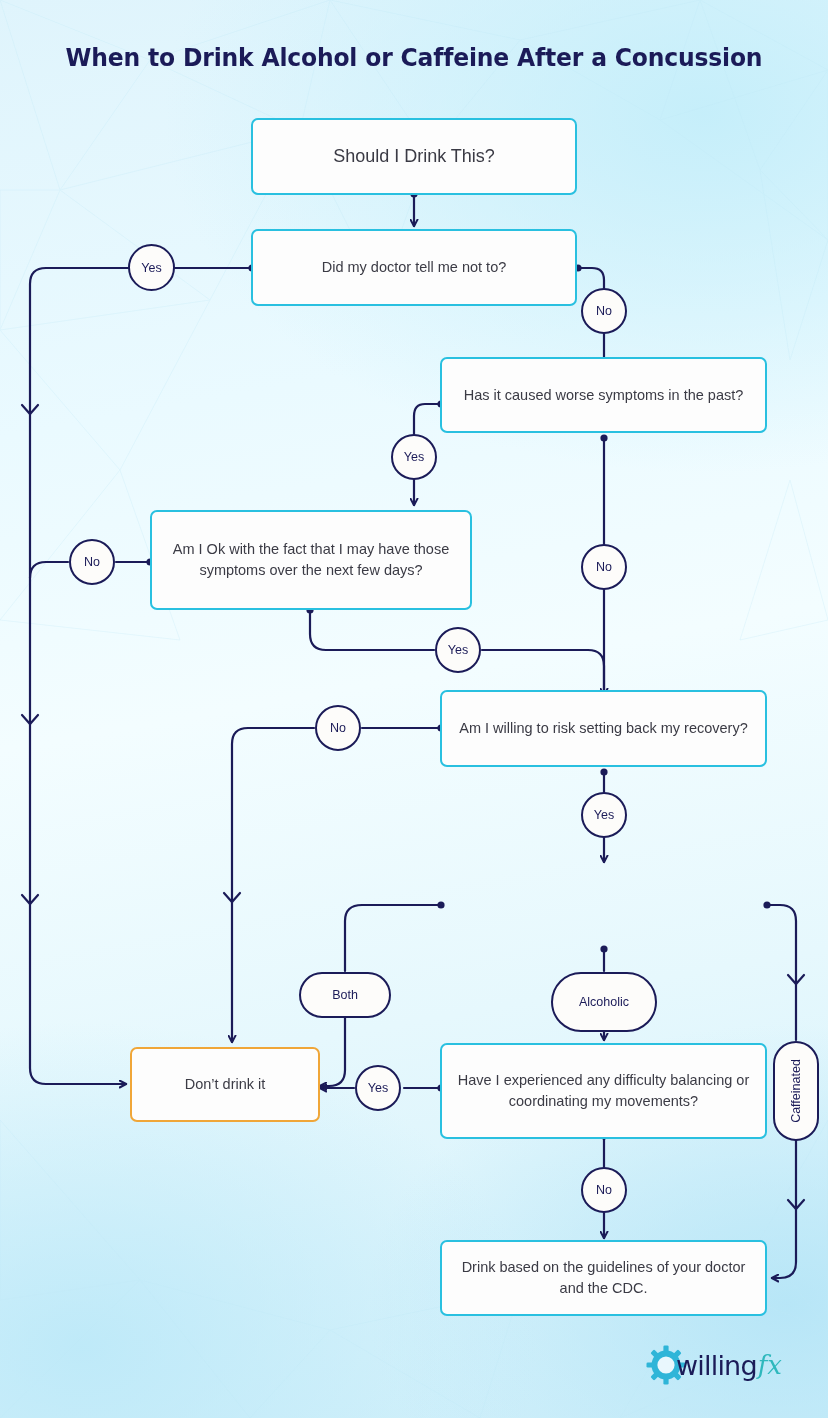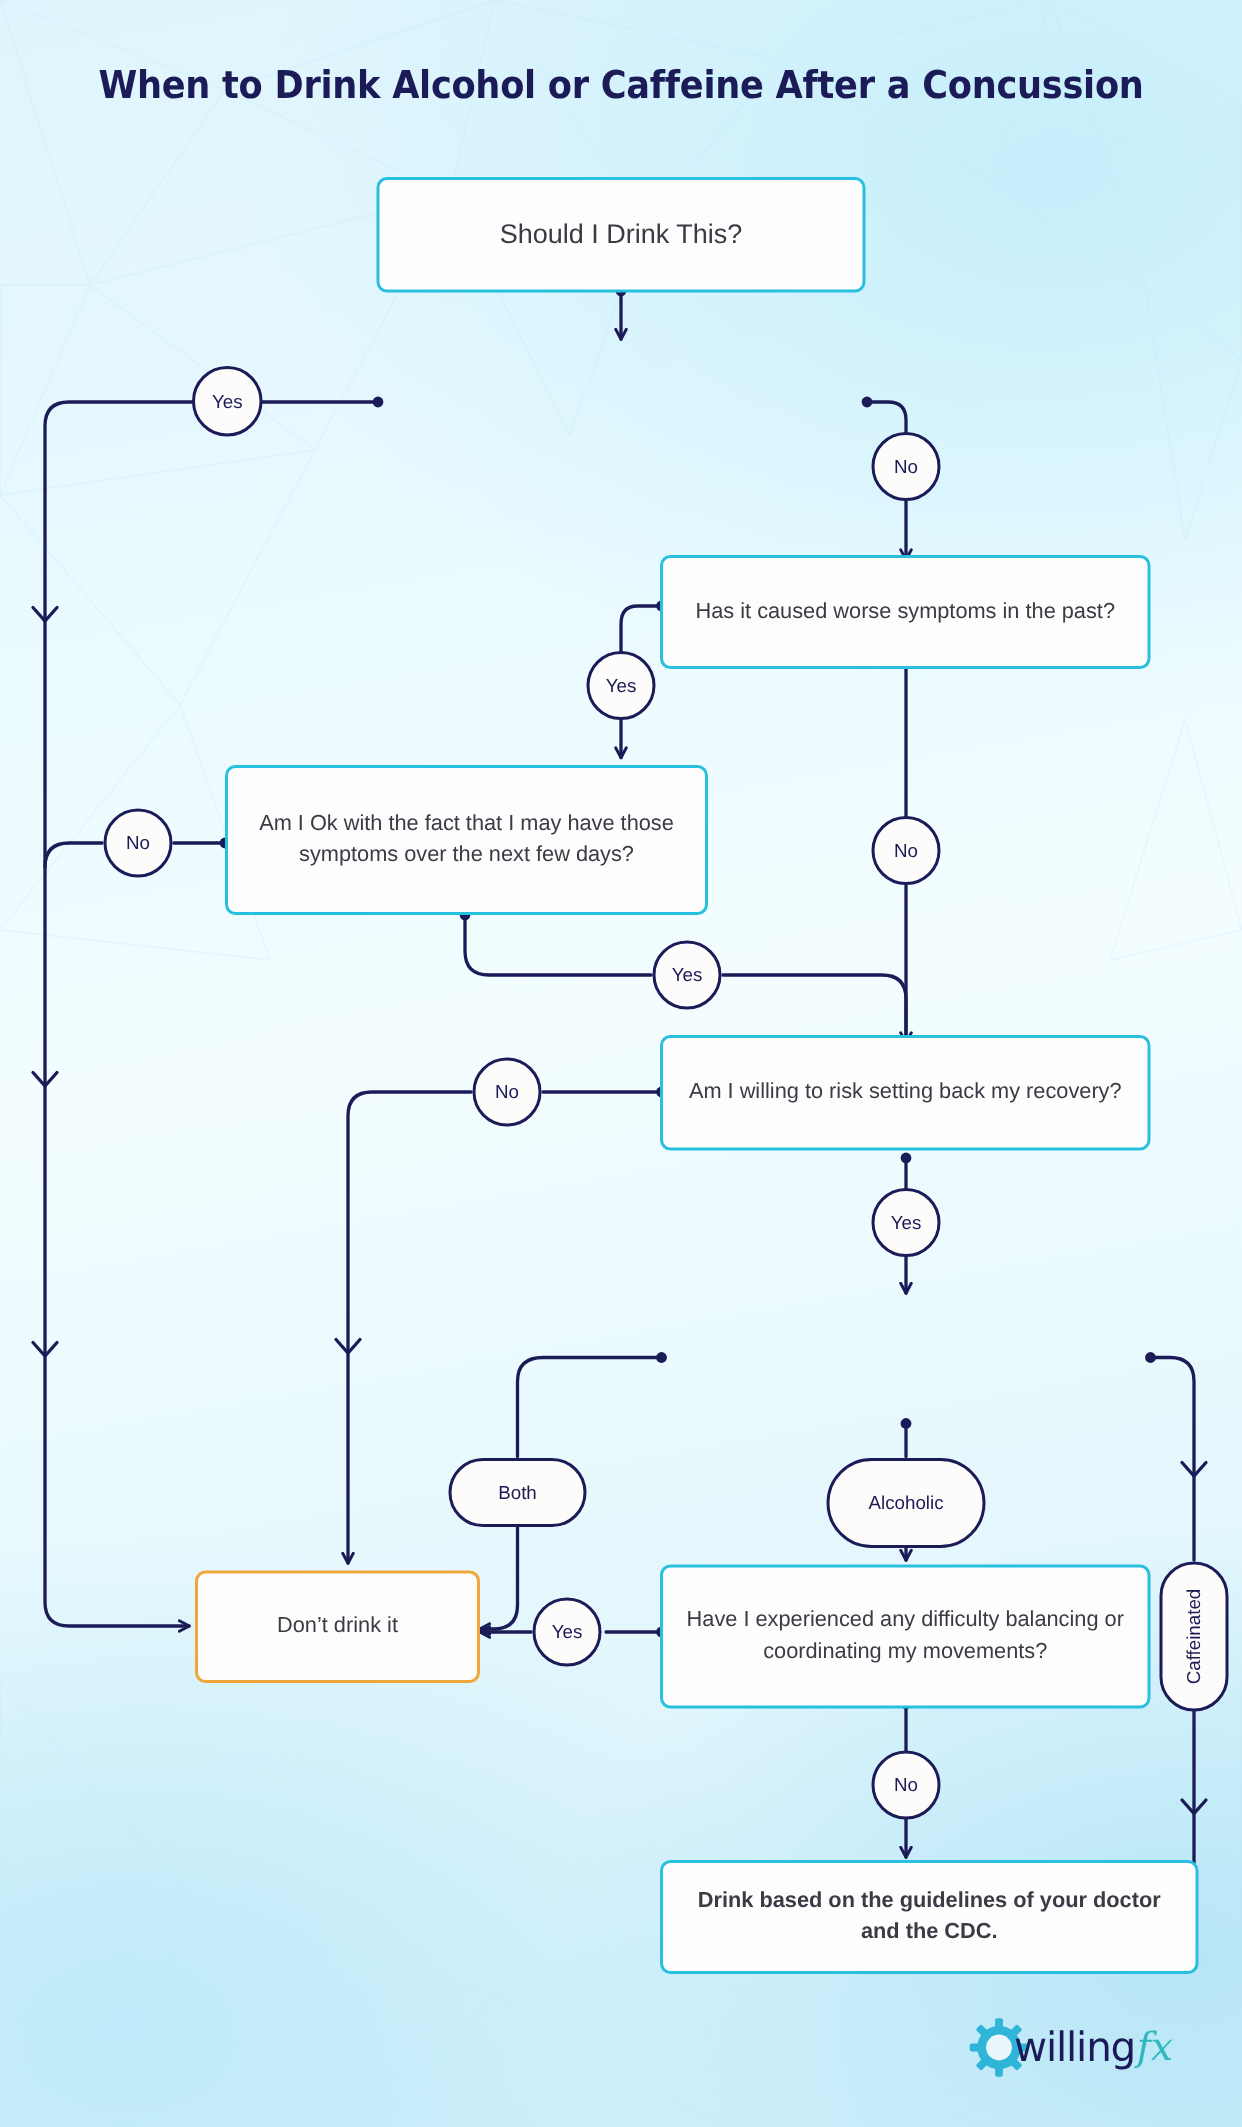--- a/index.html
+++ b/index.html
@@ -222,33 +222,34 @@
       <path d="M354,1088 L320,1088" marker-end="url(#arw)"></path>
 
       <path d="M604,1136 L604,1167"></path>
       <circle cx="604" cy="1136" r="3.6" fill="#1b1b58" stroke="none"></circle>
       <path d="M604,1213 L604,1238" marker-end="url(#arw)"></path>
     </g>
   </svg>
 
   <div class="node start" style="left:251px; top:118px; width:326px; height:77px;">Should I Drink This?</div>
 
-
-  <div class="node" style="left:440px; top:370px; width:327px; height:76px;">Has it caused worse symptoms in the past?</div>
+  <div class="node" style="left:251px; top:229px; width:326px; height:77px;">Did my doctor tell me not to?</div>
+
+  <div class="node" style="left:440px; top:357px; width:327px; height:76px;">Has it caused worse symptoms in the past?</div>
 
   <div class="node" style="left:150px; top:510px; width:322px; height:100px;">Am I Ok with the fact that I may have those symptoms over the next few days?</div>
 
   <div class="node" style="left:440px; top:690px; width:327px; height:77px;">Am I willing to risk setting back my recovery?</div>
 
 
   <div class="node warn" style="left:130px; top:1047px; width:190px; height:75px;">Don’t drink it</div>
 
   <div class="node" style="left:440px; top:1043px; width:327px; height:96px;">Have I experienced any difficulty balancing or coordinating my movements?</div>
 
-  <div class="node" style="left:440px; top:1240px; width:359px; height:76px;font-weight:bold;">Drink based on the guidelines of your doctor and the CDC.</div>
+  <div class="node" style="left:440px; top:1240px; width:327px; height:76px;">Drink based on the guidelines of your doctor and the CDC.</div>
 
   <div class="clabel circle" style="left:128px; top:244px; width:47px; height:47px;">Yes</div>
 
   <div class="clabel circle" style="left:581px; top:288px; width:46px; height:46px;">No</div>
 
   <div class="clabel circle" style="left:391px; top:434px; width:46px; height:46px;">Yes</div>
 
   <div class="clabel circle" style="left:581px; top:544px; width:46px; height:46px;">No</div>
 
   <div class="clabel circle" style="left:69px; top:539px; width:46px; height:46px;">No</div>

